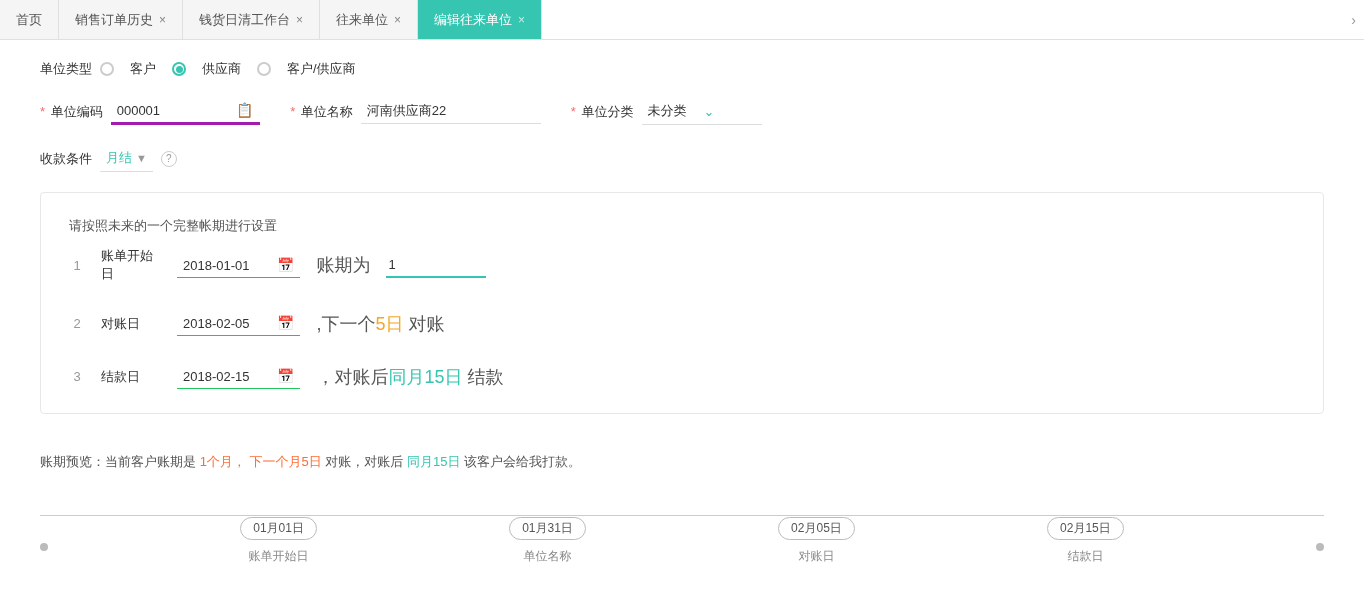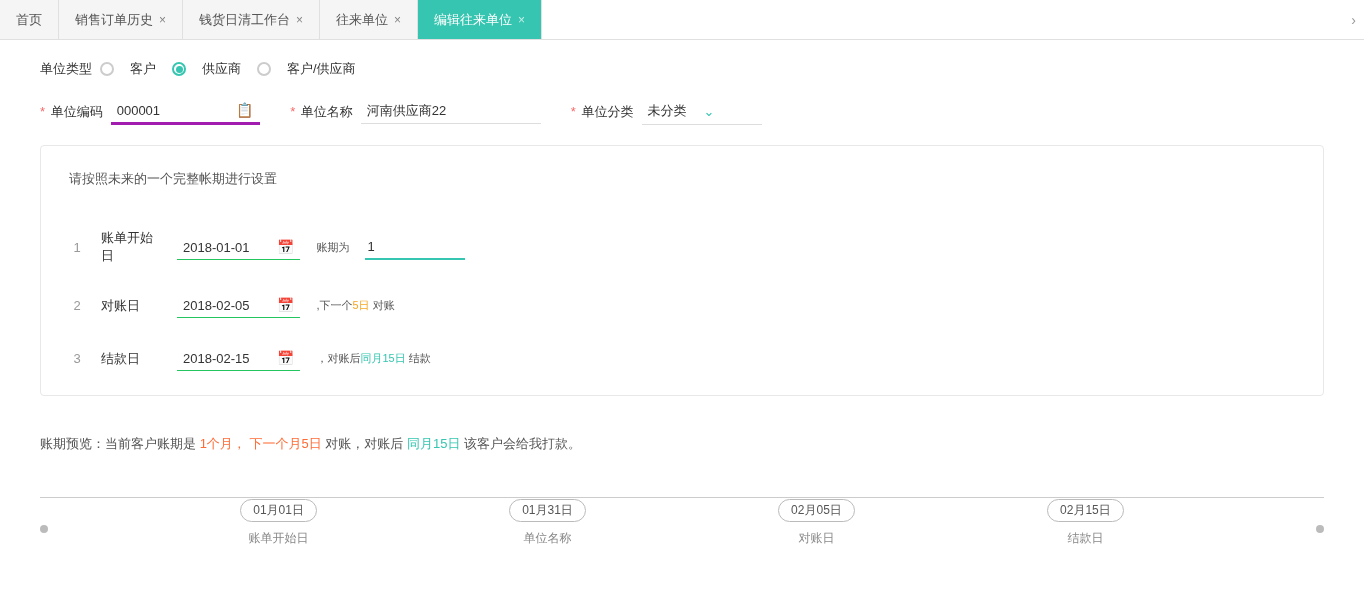--- a/index.html
+++ b/index.html
@@ -182,21 +182,21 @@
     
     .settings-box {
       border: 1px solid #e8e8e8;
       border-radius: 4px;
       padding: 24px 28px;
       margin-bottom: 20px;
     }
     .settings-title {
       font-size: 13px;
       color: #555;
-      margin-bottom: 41px;
+      margin-bottom: 12px;
     }
     .setting-row {
       display: flex;
       align-items: center;
       margin-bottom: 28px;
       gap: 16px;
     }
     .setting-row:last-child { margin-bottom: 0; }
     .row-num {
       color: #999;
@@ -228,21 +228,21 @@
       border: none;
       border-bottom: 2px solid #36c5b0;
       outline: none;
       font-size: 13px;
       color: #333;
       width: 100px;
       padding: 4px 2px;
       background: transparent;
     }
     .row-desc {
-      font-size: 11px;
+      font-size: 18px;
       color: #555;
     }
     .orange-text { color: #f5a623; }
     .teal-text { color: #36c5b0; }
     .red-text { color: #ff6b35; }
 
     
     .preview-section {
       padding: 16px 0;
     }
@@ -361,20 +361,32 @@
         <span class="required-star">*</span>
         <span>单位分类</span>
       </span>
       <div class="category-select">
         <span>未分类</span>
         <span class="arrow-icon">⌄</span>
       </div>
     </div>
   </div>
 
+  <div class="form-row">
+    <div class="form-group">
+      <span class="form-label">收款条件</span>
+      <div class="select-with-arrow">
+        <span class="sel-text">月结</span>
+        <span class="arrow-down">▼</span>
+      </div>
+      <div class="help-icon">
+        <span>?</span>
+      </div>
+    </div>
+  </div>
 
   <div class="settings-box">
     <div class="settings-title">请按照未来的一个完整帐期进行设置</div>
 
     <div class="setting-row">
       <span class="row-num">1</span>
       <span class="row-label">账单开始日</span>
       <div class="date-input-group">
         <input type="text" value="2018-01-01" style="">
         <span class="calendar-icon">📅</span>

